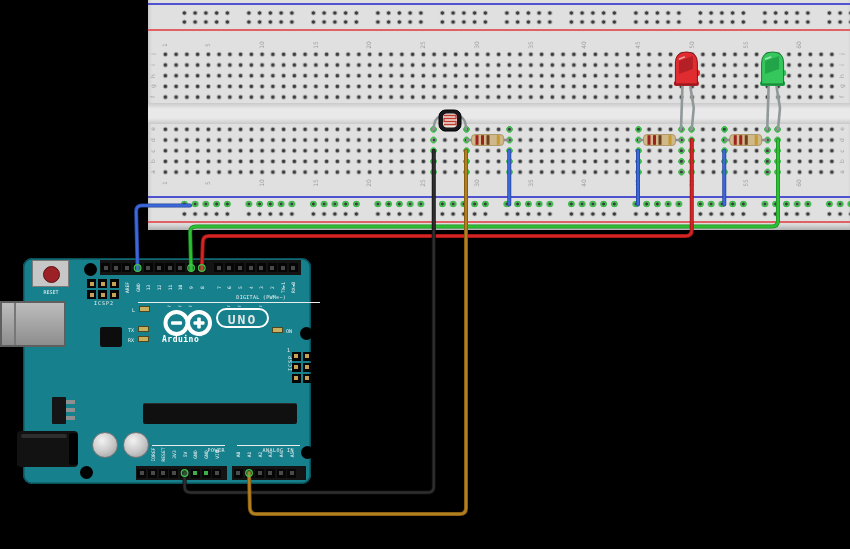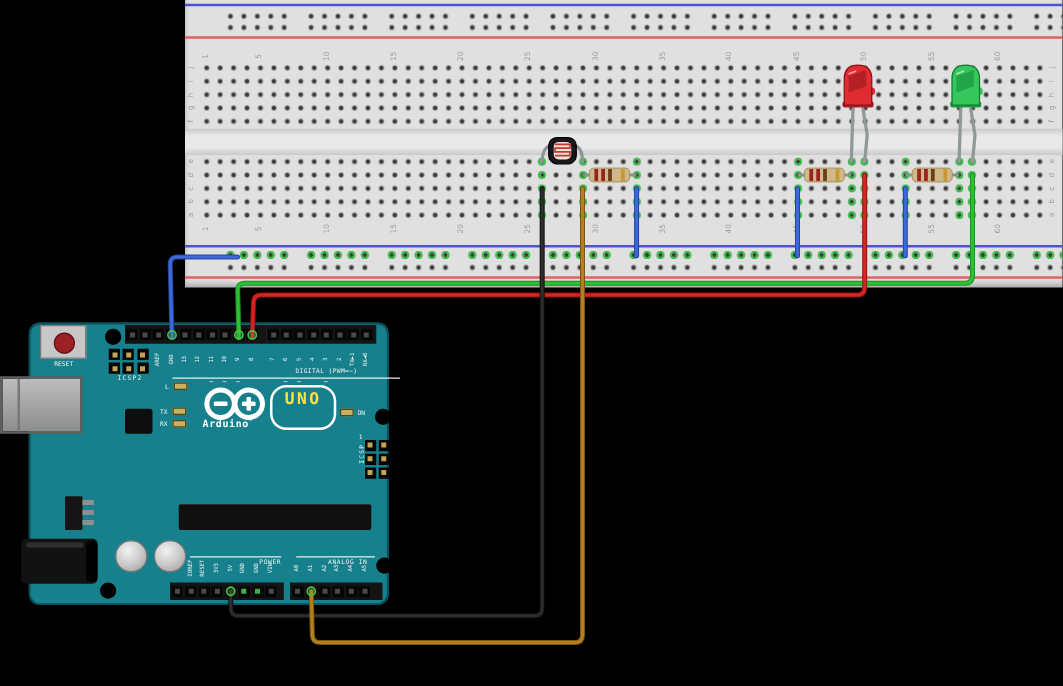--- a/index.html
+++ b/index.html
@@ -76,22 +76,22 @@
   .sled{width:11px;height:6px;background:#c9b061;border:1px solid #4c481f;box-sizing:border-box}
   #sled-l{left:116px;top:48px}#sled-tx{left:115px;top:68px}#sled-rx{left:115px;top:78px}#sled-on{left:249px;top:69px}
   #lbl-l{left:103px;top:48.5px;width:9px;text-align:right}
   #lbl-tx{left:98px;top:68.5px;width:13px;text-align:right}
   #lbl-rx{left:98px;top:78.5px;width:13px;text-align:right}
   #lbl-on{left:263px;top:70px}
   #logo-svg{position:absolute;left:134px;top:47px}
   #brand{left:139px;top:76px;width:80px;color:#fff;font-family:"DejaVu Sans Mono",monospace;
       font-size:8px;font-weight:bold;letter-spacing:.5px}
   #brand sup{font-size:4px}
-  #uno-badge{left:193px;top:50px;width:53px;height:36px;border:2.5px solid #fff;border-radius:13px;
-      box-sizing:border-box;color:#fde047;font-family:"DejaVu Sans Mono",monospace;font-size:13px;
+  #uno-badge{left:193px;top:50px;width:53px;height:20px;border:2.5px solid #fff;border-radius:13px;
+      box-sizing:border-box;color:#e5e5e5;font-family:"DejaVu Sans Mono",monospace;font-size:13px;
       font-weight:bold;letter-spacing:2px;text-align:center;line-height:19px}
   #chip-small{left:77px;top:69px;width:22px;height:20px;background:#0d0d0d;border-radius:2px}
   #big-ic{left:120px;top:145px;width:154px;height:20px;background:#101010;border-radius:2px;
       border-top:1px solid #2c2c2c}
   #vreg{left:29px;top:139px;width:14px;height:27px;background:#151515;border-radius:1px}
   .vleg{left:43px;width:9px;height:3.5px;background:#8f8f8f}
   #vleg1{top:142px}#vleg2{top:150px}#vleg3{top:158px}
   .cap{width:26px;height:26px;border-radius:50%;border:1px solid #767676;box-sizing:border-box;
       background:radial-gradient(circle at 38% 32%,#f2f2f2,#c6c6c6 55%,#939393)}
   #cap1{left:69px;top:174px}#cap2{left:100px;top:174px}

